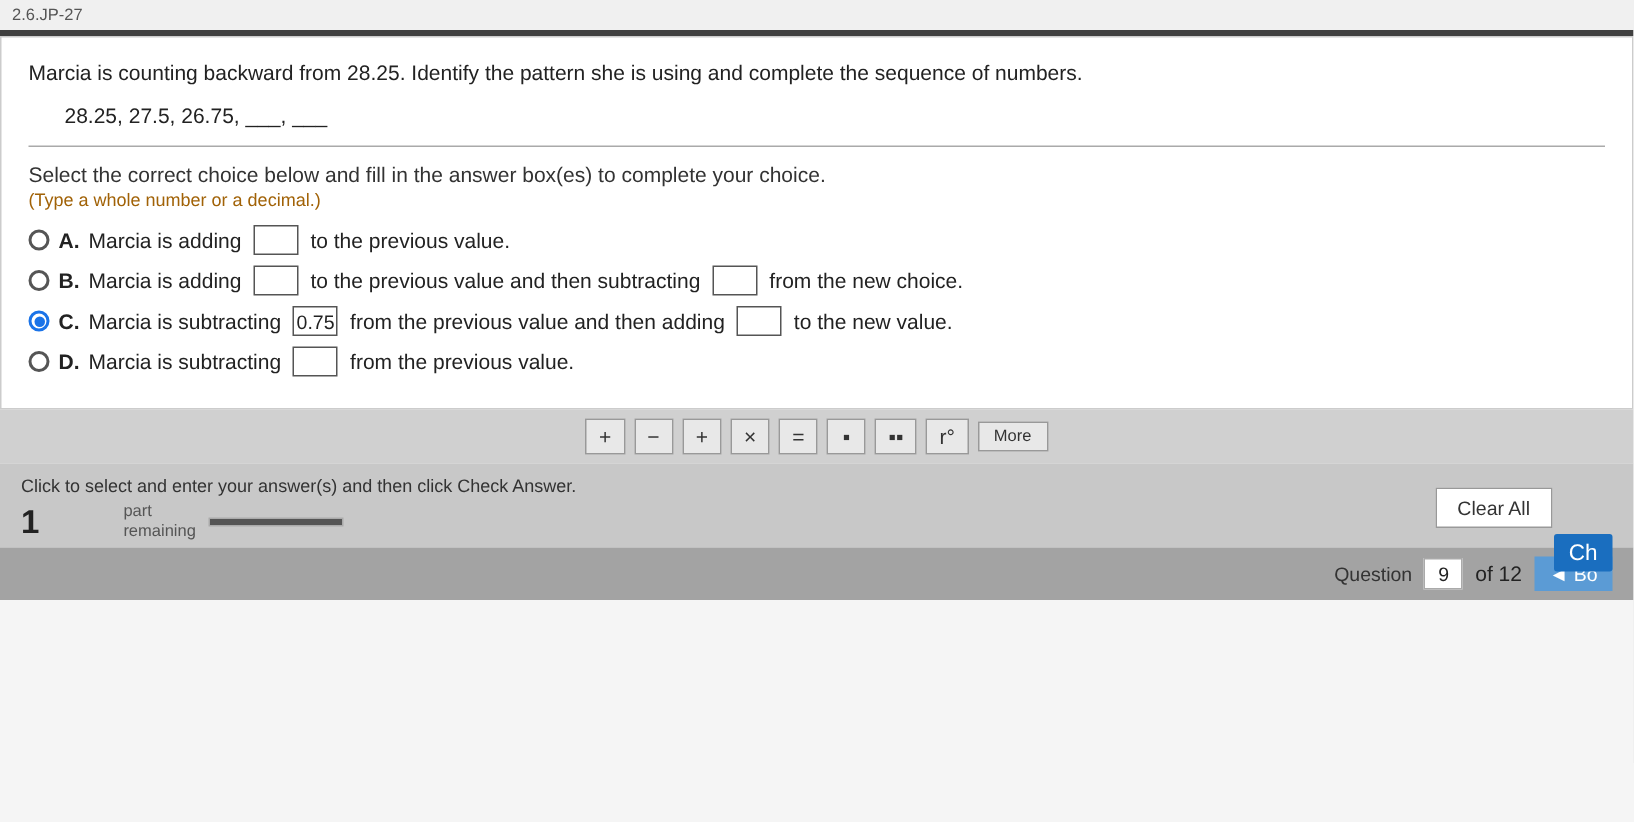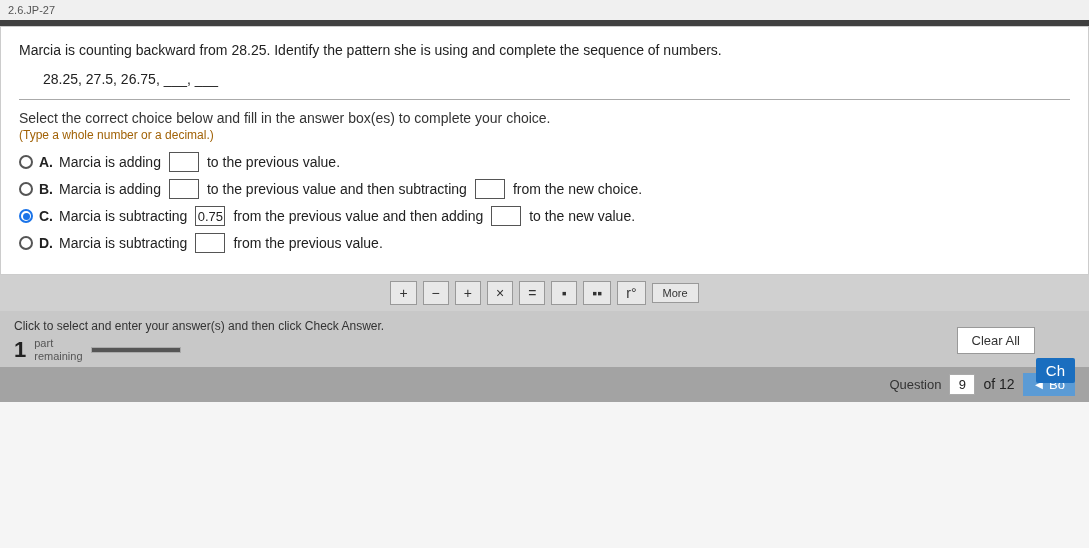--- a/index.html
+++ b/index.html
@@ -16,21 +16,21 @@
       width: 100%;
       min-height: 548px;
       display: flex;
       flex-direction: column;
     }
     .problem-id {
       font-size: 11px;
       color: #555;
       padding: 4px 8px;
       background: #f0f0f0;
-      border-bottom: 6px solid #404040;
+      border-bottom: 4px solid #404040;
     }
     .question-area {
       background: #fff;
       border: 1px solid #ccc;
       margin: 0;
       padding: 14px 18px 10px 18px;
     }
     .question-text {
       font-size: 14px;
       color: #222;
@@ -143,20 +143,21 @@
       font-size: 22px;
       font-weight: bold;
       color: #222;
     }
     .part-text {
       font-size: 11px;
       color: #555;
       display: flex;
       flex-direction: column;
       line-height: 1.2;
+      margin-left: 48px;
     }
     .progress-bar-container {
       width: 90px;
       height: 6px;
       background: #fff;
       border: 1px solid #aaa;
       display: inline-block;
     }
     .progress-bar-fill {
       height: 100%;

